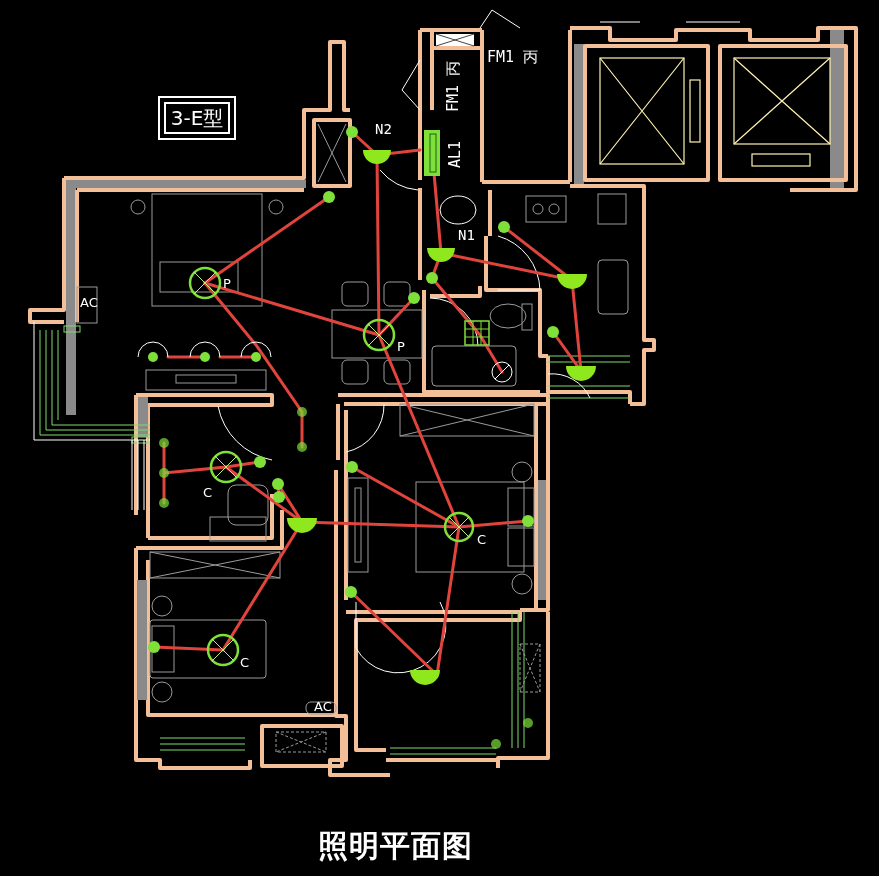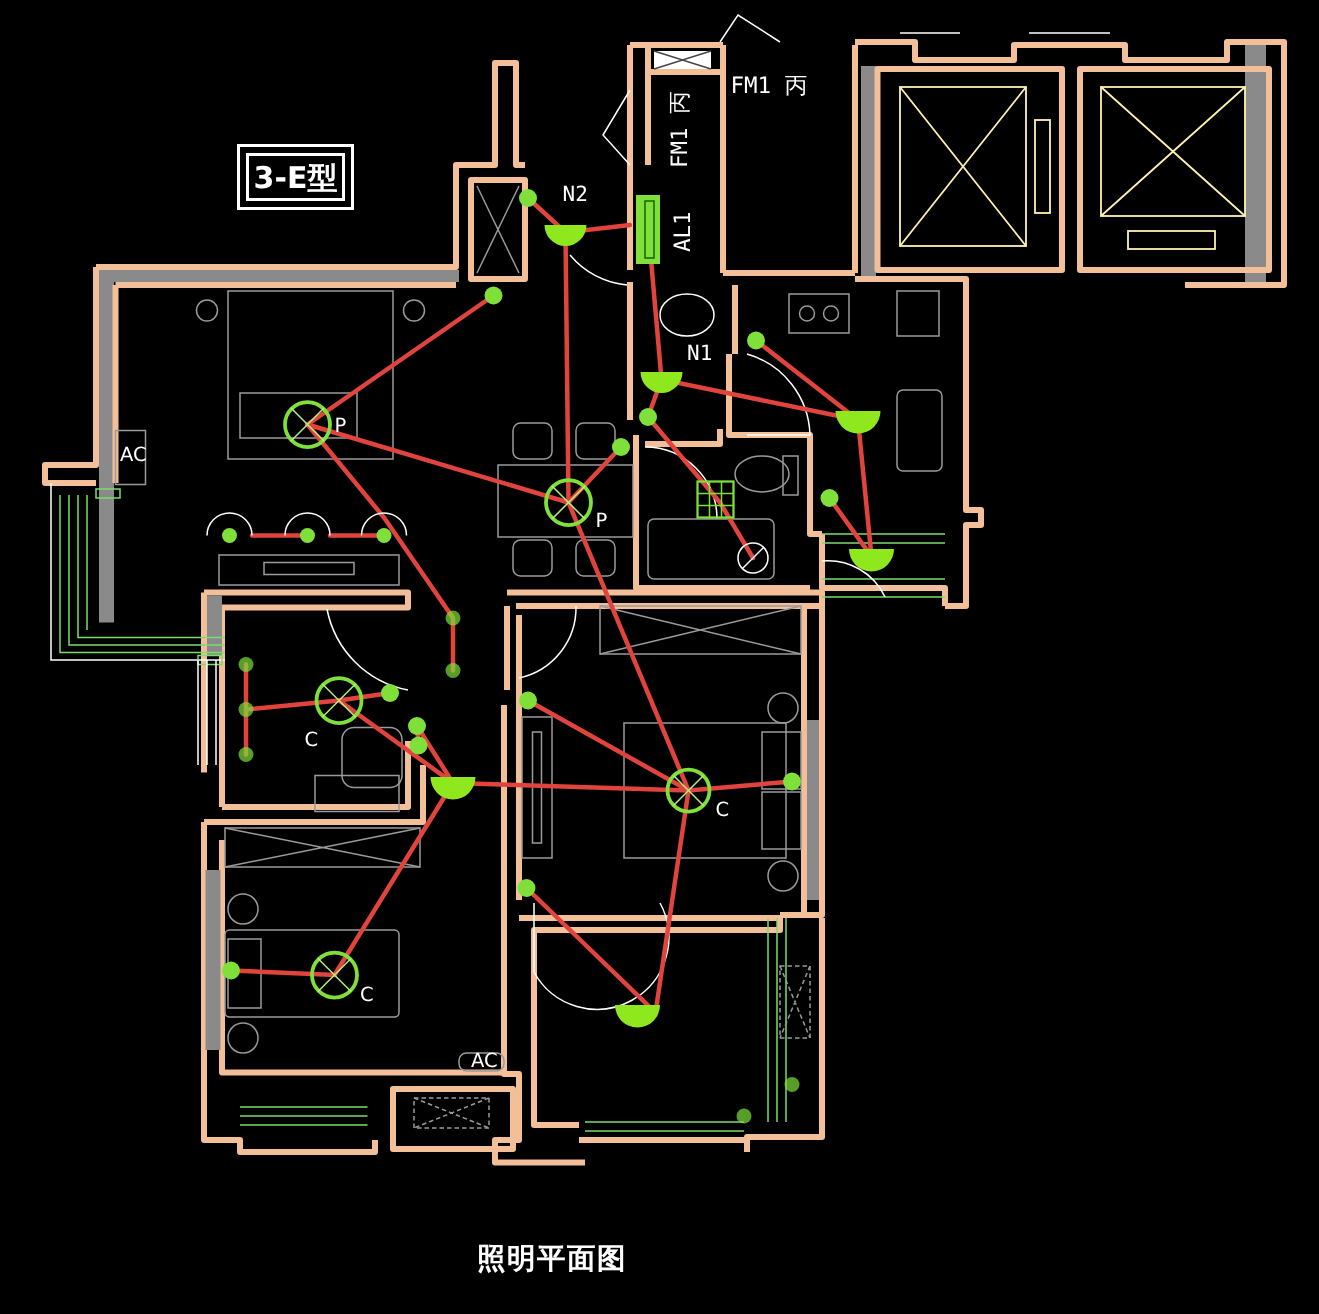--- a/index.html
+++ b/index.html
@@ -12,22 +12,22 @@
   .elev{fill:none;stroke:#fff2b0;stroke-width:1.2;}
   .win{fill:none;stroke:#7ddc6a;stroke-width:1;}
   .wire{stroke:#e0443c;stroke-width:3;fill:none;stroke-linecap:round;}
   .lamp{fill:none;stroke:#7fe03a;stroke-width:2.5;}
   .lampx{stroke:#b8f080;stroke-width:1;}
   .dot{fill:#7fe03a;}
   .half{fill:#8fe81e;}
   .lbl{fill:#ffffff;font-family:"DejaVu Sans",sans-serif;font-size:13px;}
   .cad{fill:#ffffff;font-family:"DejaVu Sans Mono",monospace;}
   #title-badge{position:absolute;left:158px;top:96px;width:78px;height:44px;border:2px solid #fff;box-sizing:border-box;}
-  #title-badge .inner{position:absolute;left:4px;top:4px;right:4px;bottom:4px;border:2px solid #fff;display:flex;align-items:center;justify-content:center;color:#fff;font-weight:bold;font-size:20px;font-family:"DejaVu Sans",sans-serif;}
-  #caption{position:absolute;left:318px;top:826px;color:#fff;font-size:19px;font-weight:bold;letter-spacing:1px;font-family:"DejaVu Sans",sans-serif;}
+  #title-badge .inner{position:absolute;left:4px;top:4px;right:4px;bottom:4px;border:2px solid #fff;display:flex;align-items:center;justify-content:center;color:#fff;font-weight:normal;font-size:20px;font-family:"DejaVu Sans",sans-serif;}
+  #caption{position:absolute;left:318px;top:826px;color:#fff;font-size:30px;font-weight:bold;letter-spacing:1px;font-family:"DejaVu Sans",sans-serif;}
 </style>
 </head>
 <body>
 
 <svg width="879" height="876" viewBox="0 0 879 876">
 
   <g>
 
     <rect class="wallfill" x="66" y="180" width="10" height="235"></rect>
     <rect class="wallfill" x="66" y="180" width="240" height="8"></rect>

